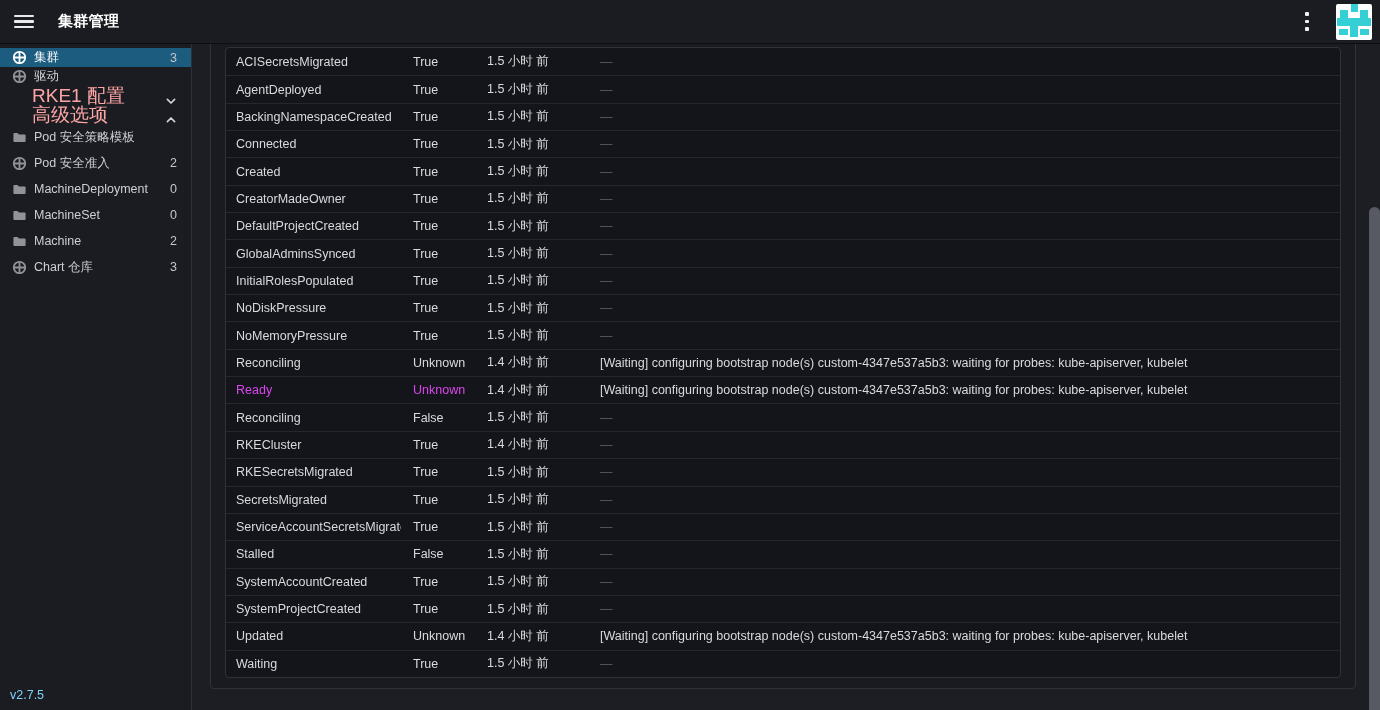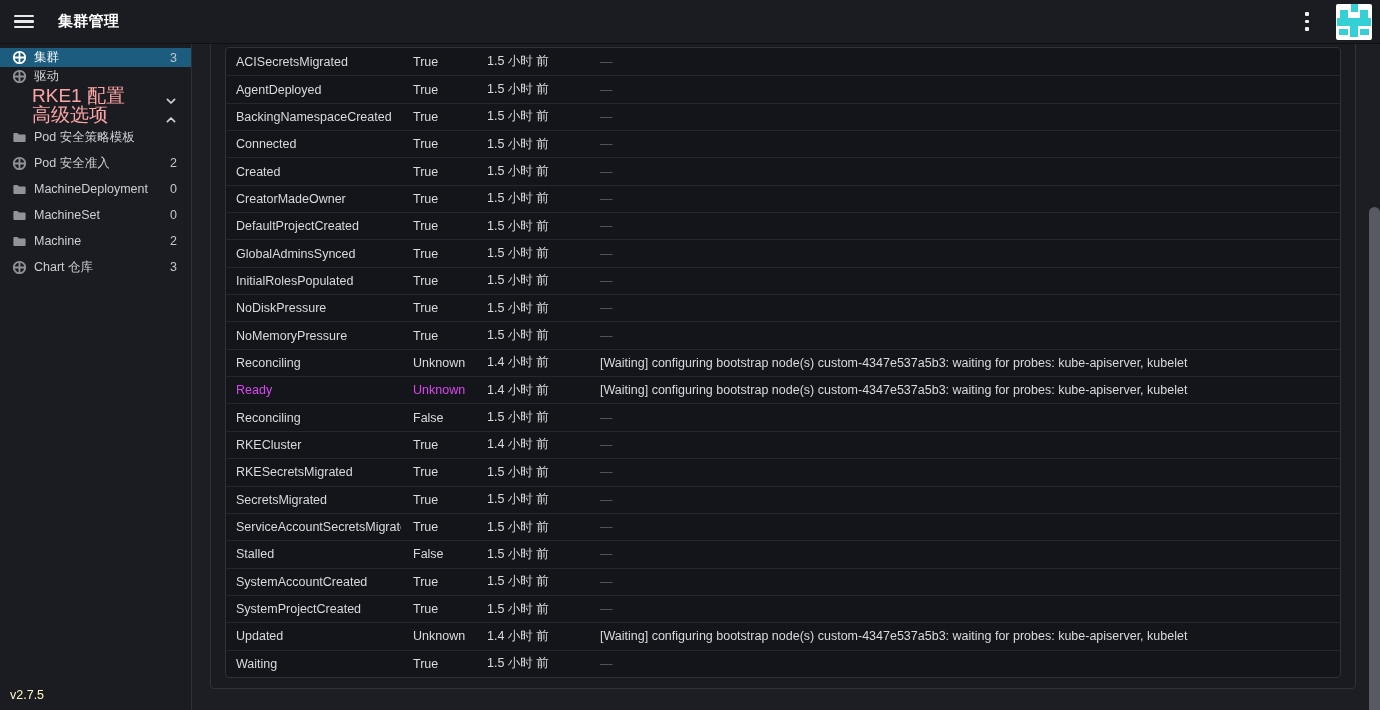--- a/index.html
+++ b/index.html
@@ -37,21 +37,21 @@
     display:flex; align-items:center; height:19px;
     padding:0 14px 0 12px; font-size:12.5px; color:#cdcfd3; cursor:pointer;
   }
   .nav-sub { height:26px; }
   .nav-item .ic { width:15px; height:15px; margin-right:7px; color:#90939a; flex:0 0 15px; }
   .nav-item.active { background:#1b5c7f; color:#ffffff; }
   .nav-item.active .ic { color:#ffffff; }
   .nav-count { margin-left:auto; font-size:12.5px; color:#c4c6ca; }
   .nav-group { font-size:19px; color:#fca5a5;padding-left:32px; }
   .nav-group .chev { margin-left:auto; width:12px; height:12px; color:#cfd1d4; }
-  .sidebar-version { position:absolute; left:10px; bottom:8px; font-size:12.5px; color:#fef9c3; }
+  .sidebar-version { position:absolute; left:10px; bottom:8px; font-size:12.5px; color:#7dd3fc; }
 
   
   main { flex:1; position:relative; overflow:hidden; background:#1d1e23; }
   .panel {
     position:absolute; top:-30px; left:18px; right:24px; bottom:21px;
     background:#1a1b20; border:1px solid #303238; border-radius:4px;
   }
   .cond-table {
     position:absolute; left:14px; right:14px; top:32px;
     background:#14151a; border:1px solid #303238; border-radius:4px;

